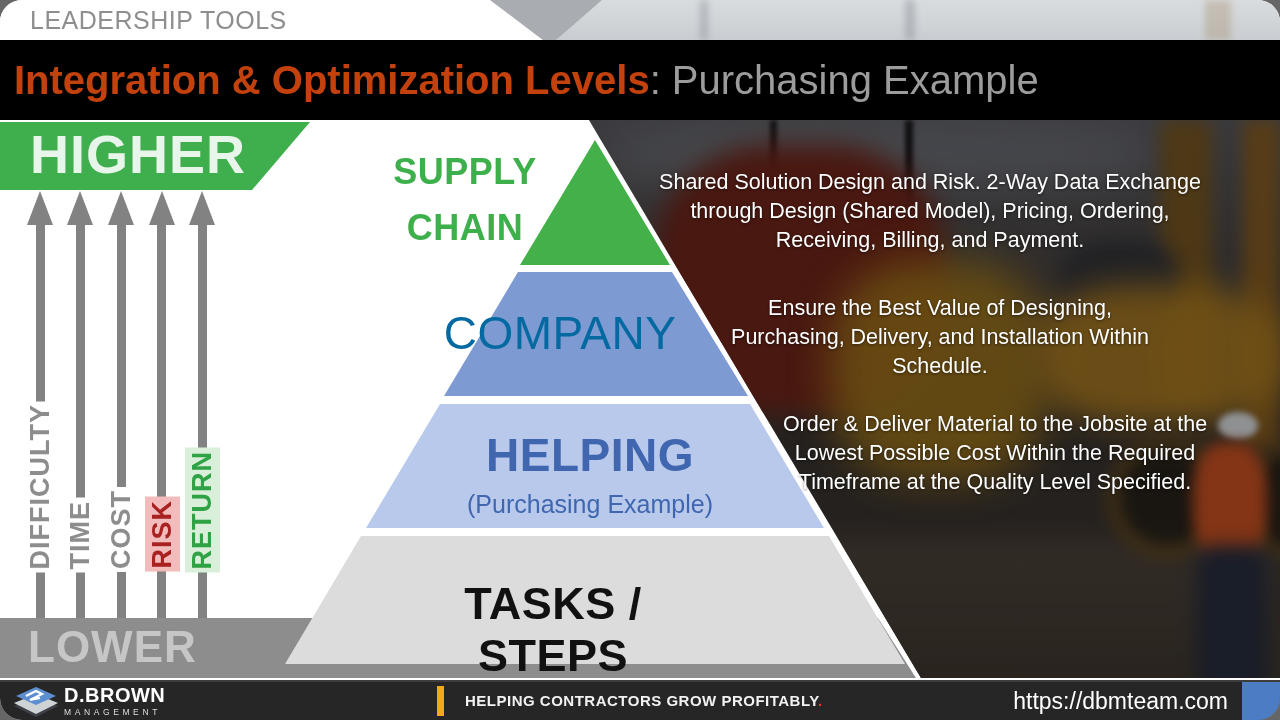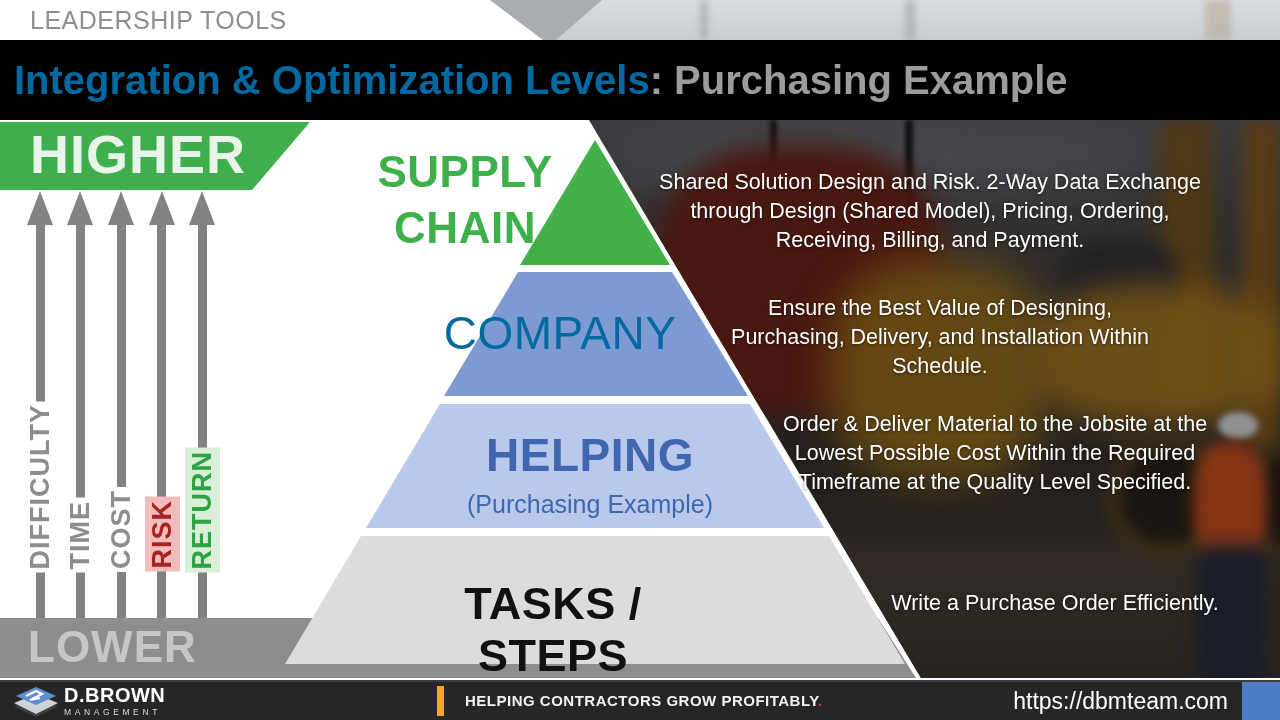--- a/index.html
+++ b/index.html
@@ -1,34 +1,35 @@
 <!DOCTYPE html>
 <html><head>
 <meta charset="utf-8">
 <style>
   html,body{margin:0;padding:0;background:#666;}
   .slide{
     position:relative;width:1280px;height:720px;background:#ffffff;overflow:hidden;
     font-family:"Liberation Sans",sans-serif;
+    border-radius:22px;
   }
   
   .top-band{position:absolute;left:0;top:0;width:1280px;height:40px;
     background:linear-gradient(180deg,#d9dcdf 0%,#c9cdd1 100%);z-index:6;}
   .top-band-photo-streak{position:absolute;top:0;height:40px;background:rgba(120,126,134,.35);filter:blur(3px);}
   .tb-s1{left:700px;width:8px;} .tb-s2{left:905px;width:10px;} .tb-s3{left:1205px;width:26px;background:rgba(160,130,90,.30);}
   .top-band-white{position:absolute;left:0;top:0;width:560px;height:40px;background:#ffffff;
     clip-path:polygon(0 0,490px 0,543px 100%,0 100%);}
   .top-band-wedge{position:absolute;left:0;top:0;width:620px;height:40px;background:#a9adb2;
     clip-path:polygon(490px 0,602px 0,556px 100%,543px 100%);}
   .eyebrow{position:absolute;left:30px;top:0;line-height:40px;font-size:25px;color:#8e8e8e;letter-spacing:.5px;}
   
   .title-bar{position:absolute;left:0;top:40px;width:1280px;height:80px;background:#000;z-index:6;}
   .title{position:absolute;left:14px;top:0;line-height:80px;font-size:40px;white-space:nowrap;}
-  .title .t-bold{color:#0369a1;font-weight:bold;}
-  .title .t-rest{color:#9c9c9c;font-weight:bold;text-align:right;}
+  .title .t-bold{color:#c2410c;font-weight:bold;}
+  .title .t-rest{color:#9c9c9c;font-weight:normal;text-align:right;}
   
   .photo{position:absolute;left:0;top:120px;width:1280px;height:558px;z-index:1;
     clip-path:polygon(589px 0,1280px 0,1280px 558px,921px 558px);
     background:linear-gradient(180deg,#56575d 0%,#43403e 28%,#332f2b 58%,#3b342c 100%);overflow:hidden;}
   .blob{position:absolute;border-radius:40%;}
   .ph-sky{left:600px;top:0;width:560px;height:70px;background:#7d848e;filter:blur(22px);opacity:.55;}
   .ph-chain1{left:770px;top:0;width:7px;height:150px;background:#17171b;filter:blur(2px);border-radius:0;}
   .ph-chain2{left:905px;top:0;width:8px;height:170px;background:#131318;filter:blur(2px);border-radius:0;}
   .ph-boom1{left:1160px;top:0;width:52px;height:280px;background:#7a5618;filter:blur(9px);opacity:.9;border-radius:0;}
   .ph-boom2{left:1243px;top:0;width:37px;height:330px;background:#8a5d1a;filter:blur(8px);opacity:.9;border-radius:0;}
@@ -68,21 +69,21 @@
   .level{position:absolute;z-index:4;}
   .lv1{left:520px;top:140px;width:150px;height:125px;background:#43b049;
     clip-path:polygon(50% 0,100% 100%,0 100%);}
   .lv2{left:444px;top:272px;width:304px;height:124px;background:#7e9ad2;
     clip-path:polygon(74px 0,228px 0,100% 100%,0 100%);}
   .lv3{left:366px;top:404px;width:458px;height:124px;background:#b9c9ec;
     clip-path:polygon(74px 0,384px 0,100% 100%,0 100%);}
   .lv4{left:285px;top:536px;width:620px;height:128px;background:#dcdcdc;
     clip-path:polygon(76px 0,544px 0,100% 100%,0 100%);}
   .lv-label{position:absolute;z-index:5;text-align:center;}
-  .lbl-supply{left:352px;top:144px;width:226px;font-size:44px;line-height:56px;font-weight:bold;color:#3db04b;letter-spacing:.5px;}
+  .lbl-supply{left:352px;top:144px;width:226px;font-size:36px;line-height:56px;font-weight:bold;color:#3db04b;letter-spacing:.5px;}
   .lbl-company{left:420px;top:306px;width:280px;font-size:46px;font-weight:normal;color:#0369a1;letter-spacing:.5px;}
   .lbl-function{left:440px;top:428px;width:300px;color:#3f66ae;}
   .lbl-function .fn-main{font-size:46px;font-weight:bold;letter-spacing:.5px;}
   .lbl-function .fn-sub{font-size:25px;margin-top:8px;}
   .lbl-tasks{left:388px;top:578px;width:330px;font-size:45px;font-weight:bold;color:#111;letter-spacing:.5px;}
   
   .desc{position:absolute;z-index:5;color:#ffffff;text-align:center;font-size:21.5px;line-height:29px;
     text-shadow:0 1px 3px rgba(0,0,0,.55);}
   .d1{left:650px;top:168px;width:560px;}
   .d2{left:715px;top:294px;width:450px;}
@@ -177,21 +178,20 @@
   <div class="lv-label lbl-company">COMPANY</div>
   <div class="lv-label lbl-function">
     <div class="fn-main">HELPING</div>
     <div class="fn-sub">(Purchasing Example)</div>
   </div>
   <div class="lv-label lbl-tasks">TASKS / STEPS</div>
 
   <div class="desc d1">Shared Solution Design and Risk. 2-Way Data Exchange through Design (Shared Model), Pricing, Ordering, Receiving, Billing, and Payment.</div>
   <div class="desc d2">Ensure the Best Value of Designing, Purchasing, Delivery, and Installation Within Schedule.</div>
   <div class="desc d3">Order &amp; Deliver Material to the Jobsite at the Lowest Possible Cost Within the Required Timeframe at the Quality Level Specified.</div>
-  <div class="desc d4">Write a Purchase Order Efficiently.</div>
 
   <div class="footer">
     <svg class="logo" width="48" height="34" viewBox="0 0 48 34">
       <polygon points="24,12 46,21 24,32 2,21" fill="#3c4148"></polygon>
       <polygon points="24,9 46,18 24,29 2,18" fill="#cfd3d6"></polygon>
       <polygon points="24,2 44,11 24,20 4,11" fill="#5d8fd0"></polygon>
       <polyline points="14,11 24,6 30,9 18,15 28,13" fill="none" stroke="#ffffff" stroke-width="2.2"></polyline>
     </svg>
     <div class="brand">
       <div class="b-main">D.BROWN</div>

